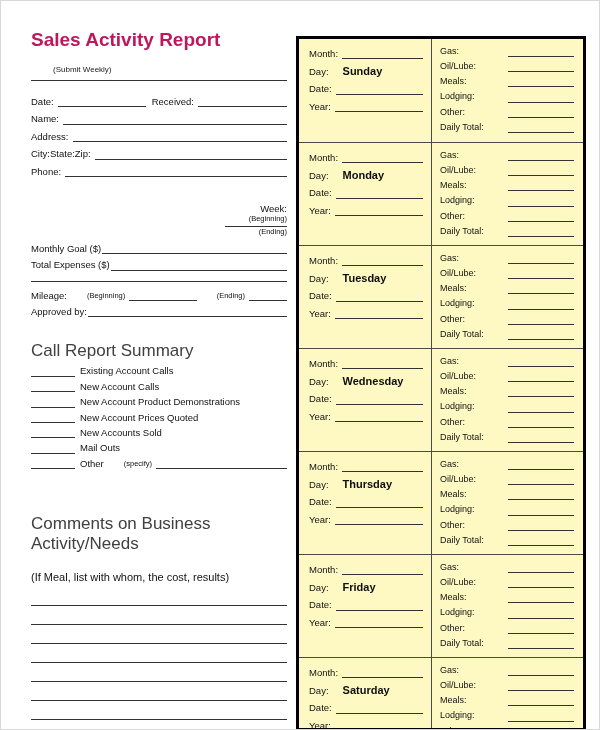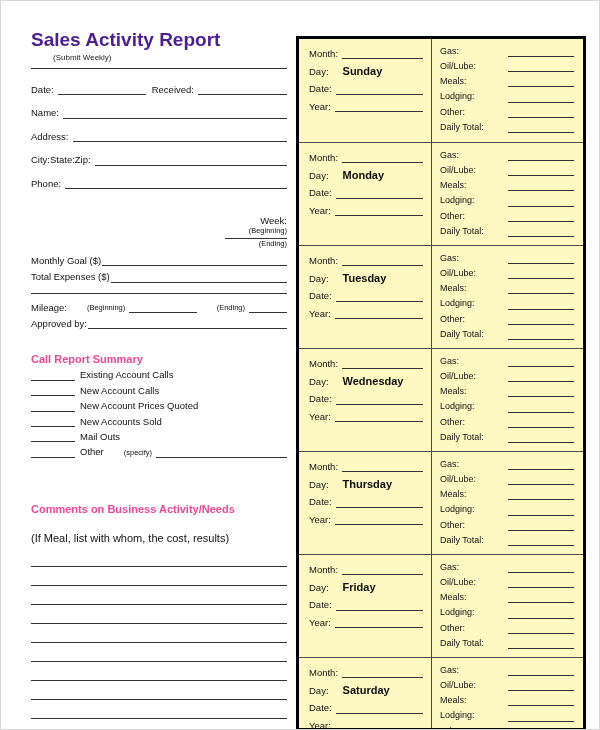--- a/index.html
+++ b/index.html
@@ -2,35 +2,35 @@
 <html><head>
 <meta charset="utf-8">
 <style>
   * { margin:0; padding:0; box-sizing:border-box; }
   html,body { background:#f6f6f6; }
   body { font-family:"Liberation Sans", sans-serif; color:#111; }
   .page { position:relative; width:600px; height:730px; background:#fff; border:1px solid #d8d8d8; overflow:hidden; margin:0 auto; }
 
   
   .left-col { position:absolute; left:30px; top:28px; width:256px; }
-  .title { font-size:19px; font-weight:bold; color:#4c1d95; }
-  .subtitle { font-size:8px; margin-top:2px; color:#222;padding-left:22px; }
+  .title { font-size:19px; font-weight:bold; color:#be185d; }
+  .subtitle { font-size:8px; margin-top:14px; color:#222;padding-left:22px; }
   .hrule { border-top:1px solid #333; margin-top:6px; }
   .row { display:flex; align-items:flex-end; }
   .lbl { font-size:9.5px; line-height:1.2; white-space:nowrap; }
   .small { font-size:7.5px; margin-left:3px; line-height:1.3;padding-left:17px; }
   .line { display:inline-block; border-bottom:1px solid #333; height:3px; margin-left:4px; }
   .grow { flex:1; }
   .r-first { margin-top:15px; }
-  .r-contact { margin-top:12px; }
+  .r-contact { margin-top:6px; }
   .r-gap { margin-top:26px;flex-direction:column; }
   .r-std { margin-top:5px;align-items:flex-end; }
   .hrule2 { border-top:1px solid #333; margin-top:10px; }
   .r-mile { margin-top:8px; }
-  .sec-head { font-size:11px; font-weight:bold; margin-top:24px; color:#ec4899; }
+  .sec-head { font-size:17px; font-weight:normal; margin-top:24px; color:#404040; }
   .cr-item { margin-top:4px; }
   .blank { width:44px; margin-left:0; margin-right:5px; }
   .comments-head { margin-top:45px; }
   .comments-sub { font-size:11px; margin-top:17px; }
   .write-line { border-bottom:1px solid #333; height:1px; margin-top:18px; }
   .write-line.first { margin-top:22px; }
 
   
   .right-col { position:absolute; left:295px; top:35px; width:290px; height:695px; border:3px solid #000000; overflow:hidden; background:#fef9c3; }
   .day-block { display:flex; height:103px; }
@@ -123,20 +123,24 @@
         <div class="row cr-item">
           <span class="line blank"></span>
           <span class="lbl">Existing Account Calls</span>
         </div>
 
         <div class="row cr-item">
           <span class="line blank"></span>
           <span class="lbl">New Account Calls</span>
         </div>
 
+        <div class="row cr-item">
+          <span class="line blank"></span>
+          <span class="lbl">New Account Product Demonstrations</span>
+        </div>
 
         <div class="row cr-item">
           <span class="line blank"></span>
           <span class="lbl">New Account Prices Quoted</span>
         </div>
 
         <div class="row cr-item">
           <span class="line blank"></span>
           <span class="lbl">New Accounts Sold</span>
         </div>

